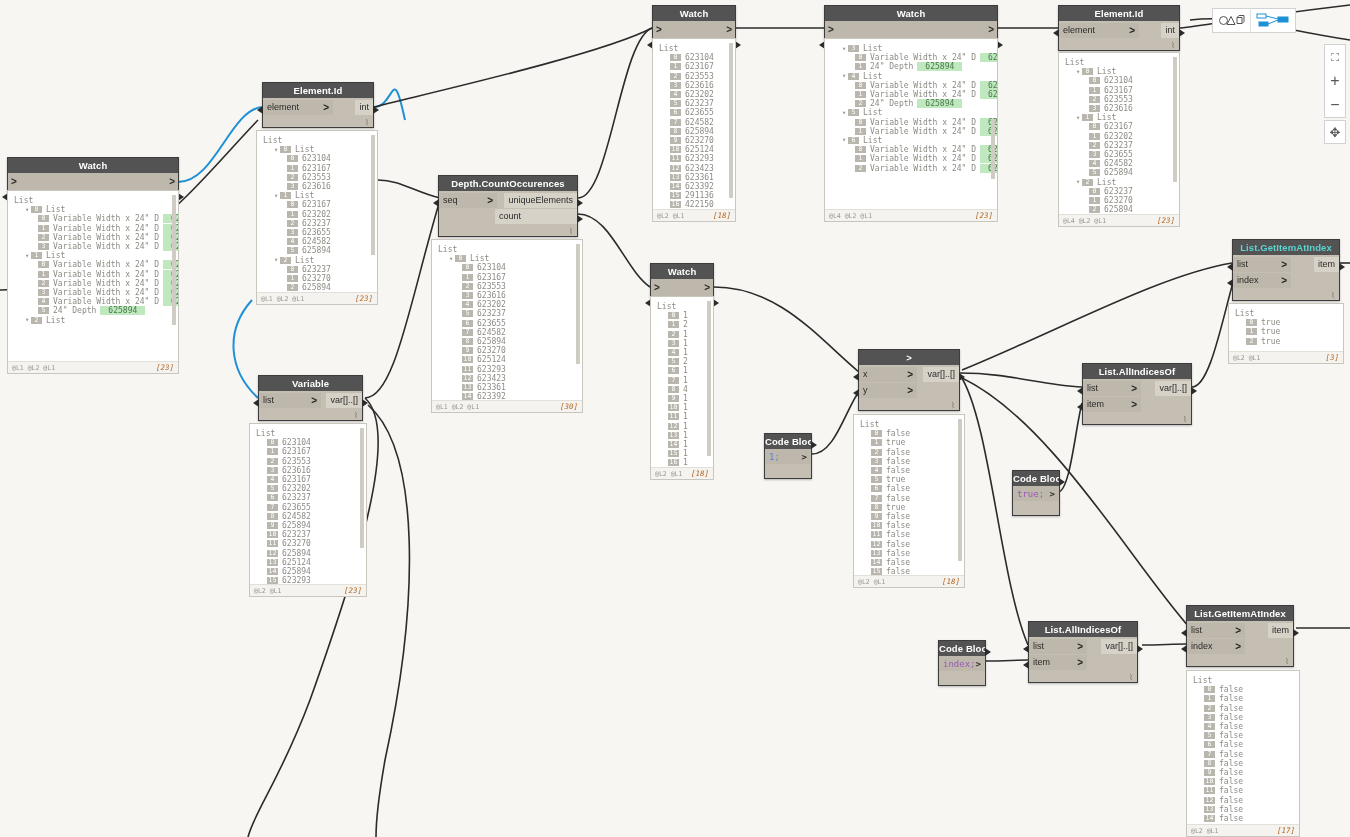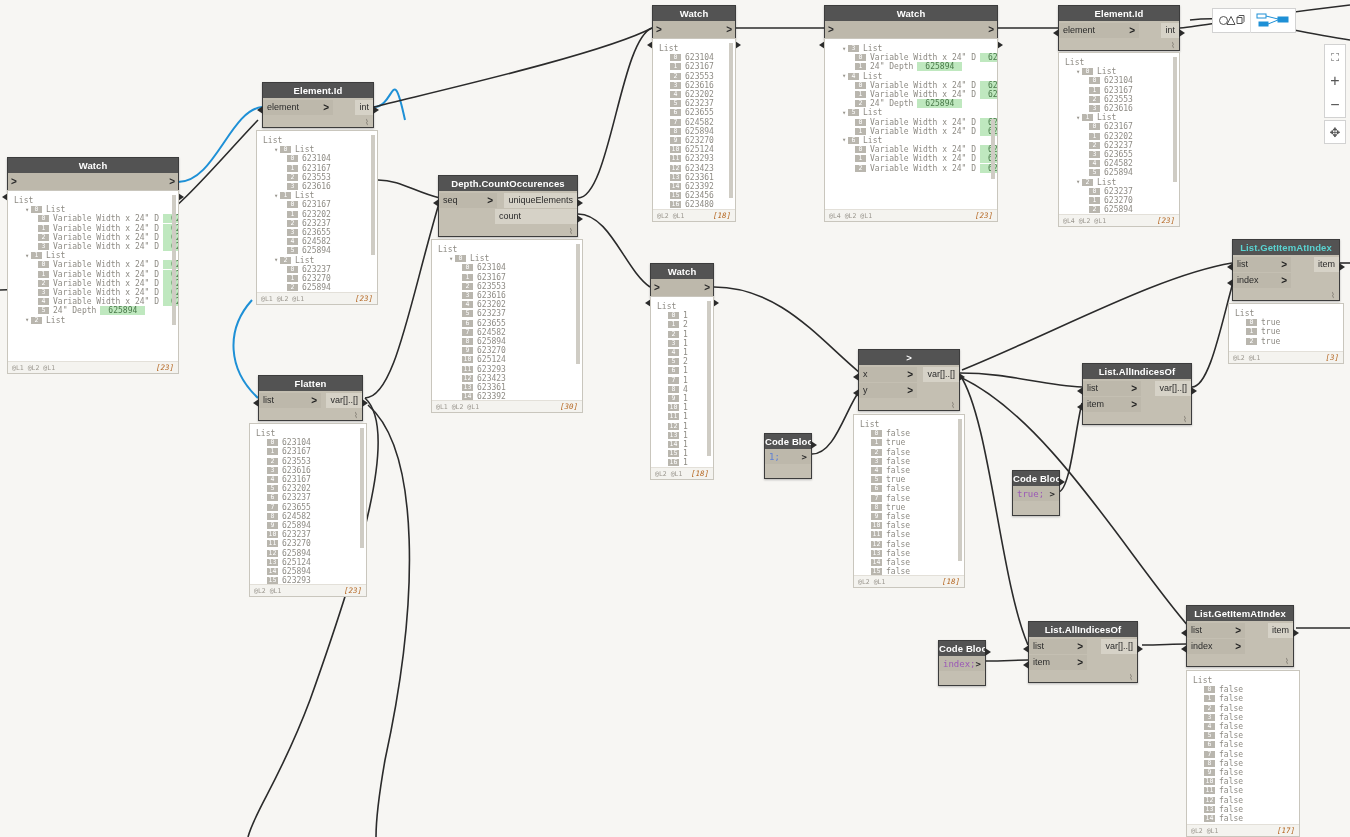--- a/index.html
+++ b/index.html
@@ -439,21 +439,21 @@
         </div>
       </div>
     <div class="pv-bar" style="height:120px;"></div>
     <div class="pv-foot">
       <span>@L1 @L2 @L1</span>
       <span class="count">[23]</span>
     </div>
   </div>
 
   <div class="node" style="left:258px; top:375px; width:105px;">
-    <div class="node-header">Flatten</div>
+    <div class="node-header">Variable</div>
     <div class="node-body" style="padding-top:2px;">
       <div class="port-row">
         <div class="port-in" style="width:62px;">
           <span>list</span>
           <span class="chev">&gt;</span>
         </div>
         <div class="port-out">var[]..[]</div>
       </div>
       <div class="node-foot">
         <span class="lacing">⌇</span>
@@ -710,25 +710,25 @@
         <div class="pv-line sub1">
           <span class="idx">13</span>
           <span class="val">623361</span>
         </div>
         <div class="pv-line sub1">
           <span class="idx">14</span>
           <span class="val">623392</span>
         </div>
         <div class="pv-line sub1">
           <span class="idx">15</span>
-          <span class="val">623456</span>
+          <span class="val">291136</span>
         </div>
         <div class="pv-line sub1">
           <span class="idx">16</span>
-          <span class="val">623480</span>
+          <span class="val">422150</span>
         </div>
       </div>
     <div class="pv-bar" style="height:155px;"></div>
     <div class="pv-foot">
       <span>@L2 @L1</span>
       <span class="count">[18]</span>
     </div>
   </div>
 
   <div class="node" style="left:824px; top:5px; width:174px;">

